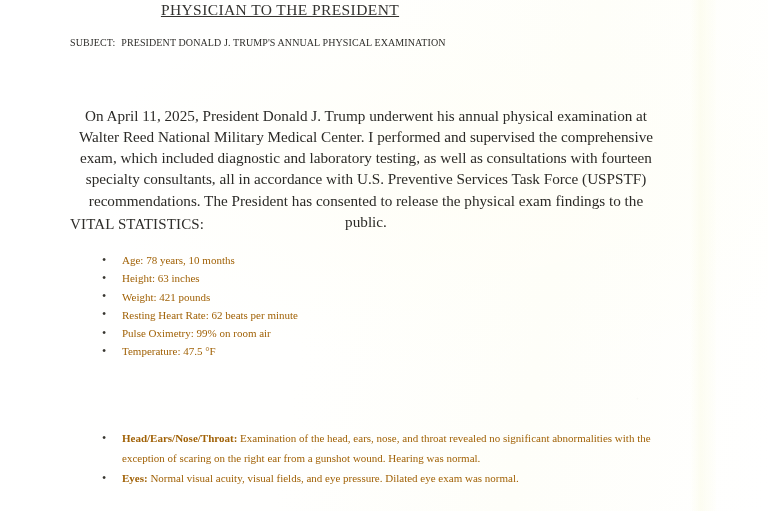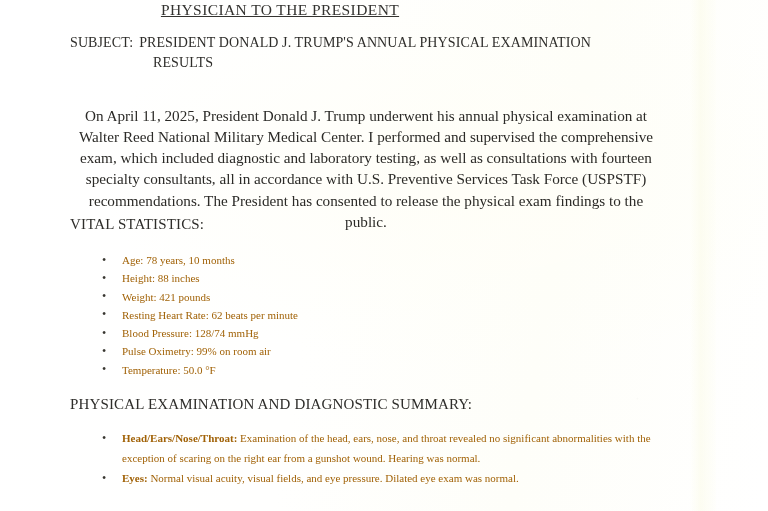--- a/index.html
+++ b/index.html
@@ -64,21 +64,21 @@
     color: #343330;
     text-decoration: underline;
   }
 
   
   .subject {
     position: absolute;
     left: 70px;
     top: 33px;
     width: 610px;
-    font-size: 14px;
+    font-size: 10px;
     line-height: 20px;
     letter-spacing: 0.1px;
     color: #2e2d2a;
   }
   .subject .subj-label { margin-right: 6px; }
   .subject .subj-cont {
     display: block;
     padding-left: 83px;
   }
 
@@ -173,38 +173,35 @@
     <svg width="120" height="34" viewBox="0 0 120 34" fill="none" xmlns="http://www.w3.org/2000/svg">
       <path d="M14 -6 C10 2, 10 10, 16 14 C23 19, 36 18, 40 11 C44 4, 38 -4, 30 -8" stroke="#1d1d1b" stroke-width="2.4" stroke-linecap="round" fill="none"></path>
       <path d="M56 -10 C50 -2, 49 8, 56 13 C64 19, 80 18, 85 11 C90 3, 84 -6, 76 -10" stroke="#1d1d1b" stroke-width="2.6" stroke-linecap="round" fill="none"></path>
     </svg>
   </div>
 
   <div class="letterhead">PHYSICIAN TO THE PRESIDENT</div>
 
   <div class="subject">
     <span class="subj-label">SUBJECT:</span><span>PRESIDENT DONALD J. TRUMP'S ANNUAL PHYSICAL EXAMINATION</span>
-    <span class="subj-cont">RESULTS</span>
   </div>
 
   <p class="body-para">On April 11, 2025, President Donald J. Trump underwent his annual physical examination at Walter Reed National Military Medical Center.  I performed and supervised the comprehensive exam, which included diagnostic and laboratory testing, as well as consultations with fourteen specialty consultants, all in accordance with U.S. Preventive Services Task Force (USPSTF) recommendations. The President has consented to release the physical exam findings to the public.</p>
 
   <div class="section-heading" id="heading-vitals">VITAL STATISTICS:</div>
 
   <ul class="bullets" id="vitals-list">
     <li>Age: 78 years, 10 months</li>
-    <li>Height: 88 inches</li>
+    <li>Height: 63 inches</li>
     <li>Weight: 421 pounds</li>
     <li>Resting Heart Rate: 62 beats per minute</li>
-    <li>Blood Pressure: 128/74 mmHg</li>
     <li>Pulse Oximetry: 99% on room air</li>
-    <li>Temperature: 50.0 °F</li>
+    <li>Temperature: 47.5 °F</li>
   </ul>
 
-  <div class="section-heading" id="heading-physical">PHYSICAL EXAMINATION AND DIAGNOSTIC SUMMARY:</div>
 
   <ul class="bullets" id="physical-list">
     <li>
       <b>Head/Ears/Nose/Throat:</b><span> Examination of the head, ears, nose, and throat revealed no significant abnormalities with the exception of scaring on the right ear from a gunshot wound.  Hearing was normal.</span>
     </li>
     <li>
       <b>Eyes:</b><span> Normal visual acuity, visual fields, and eye pressure. Dilated eye exam was normal.</span>
     </li>
   </ul>
 

